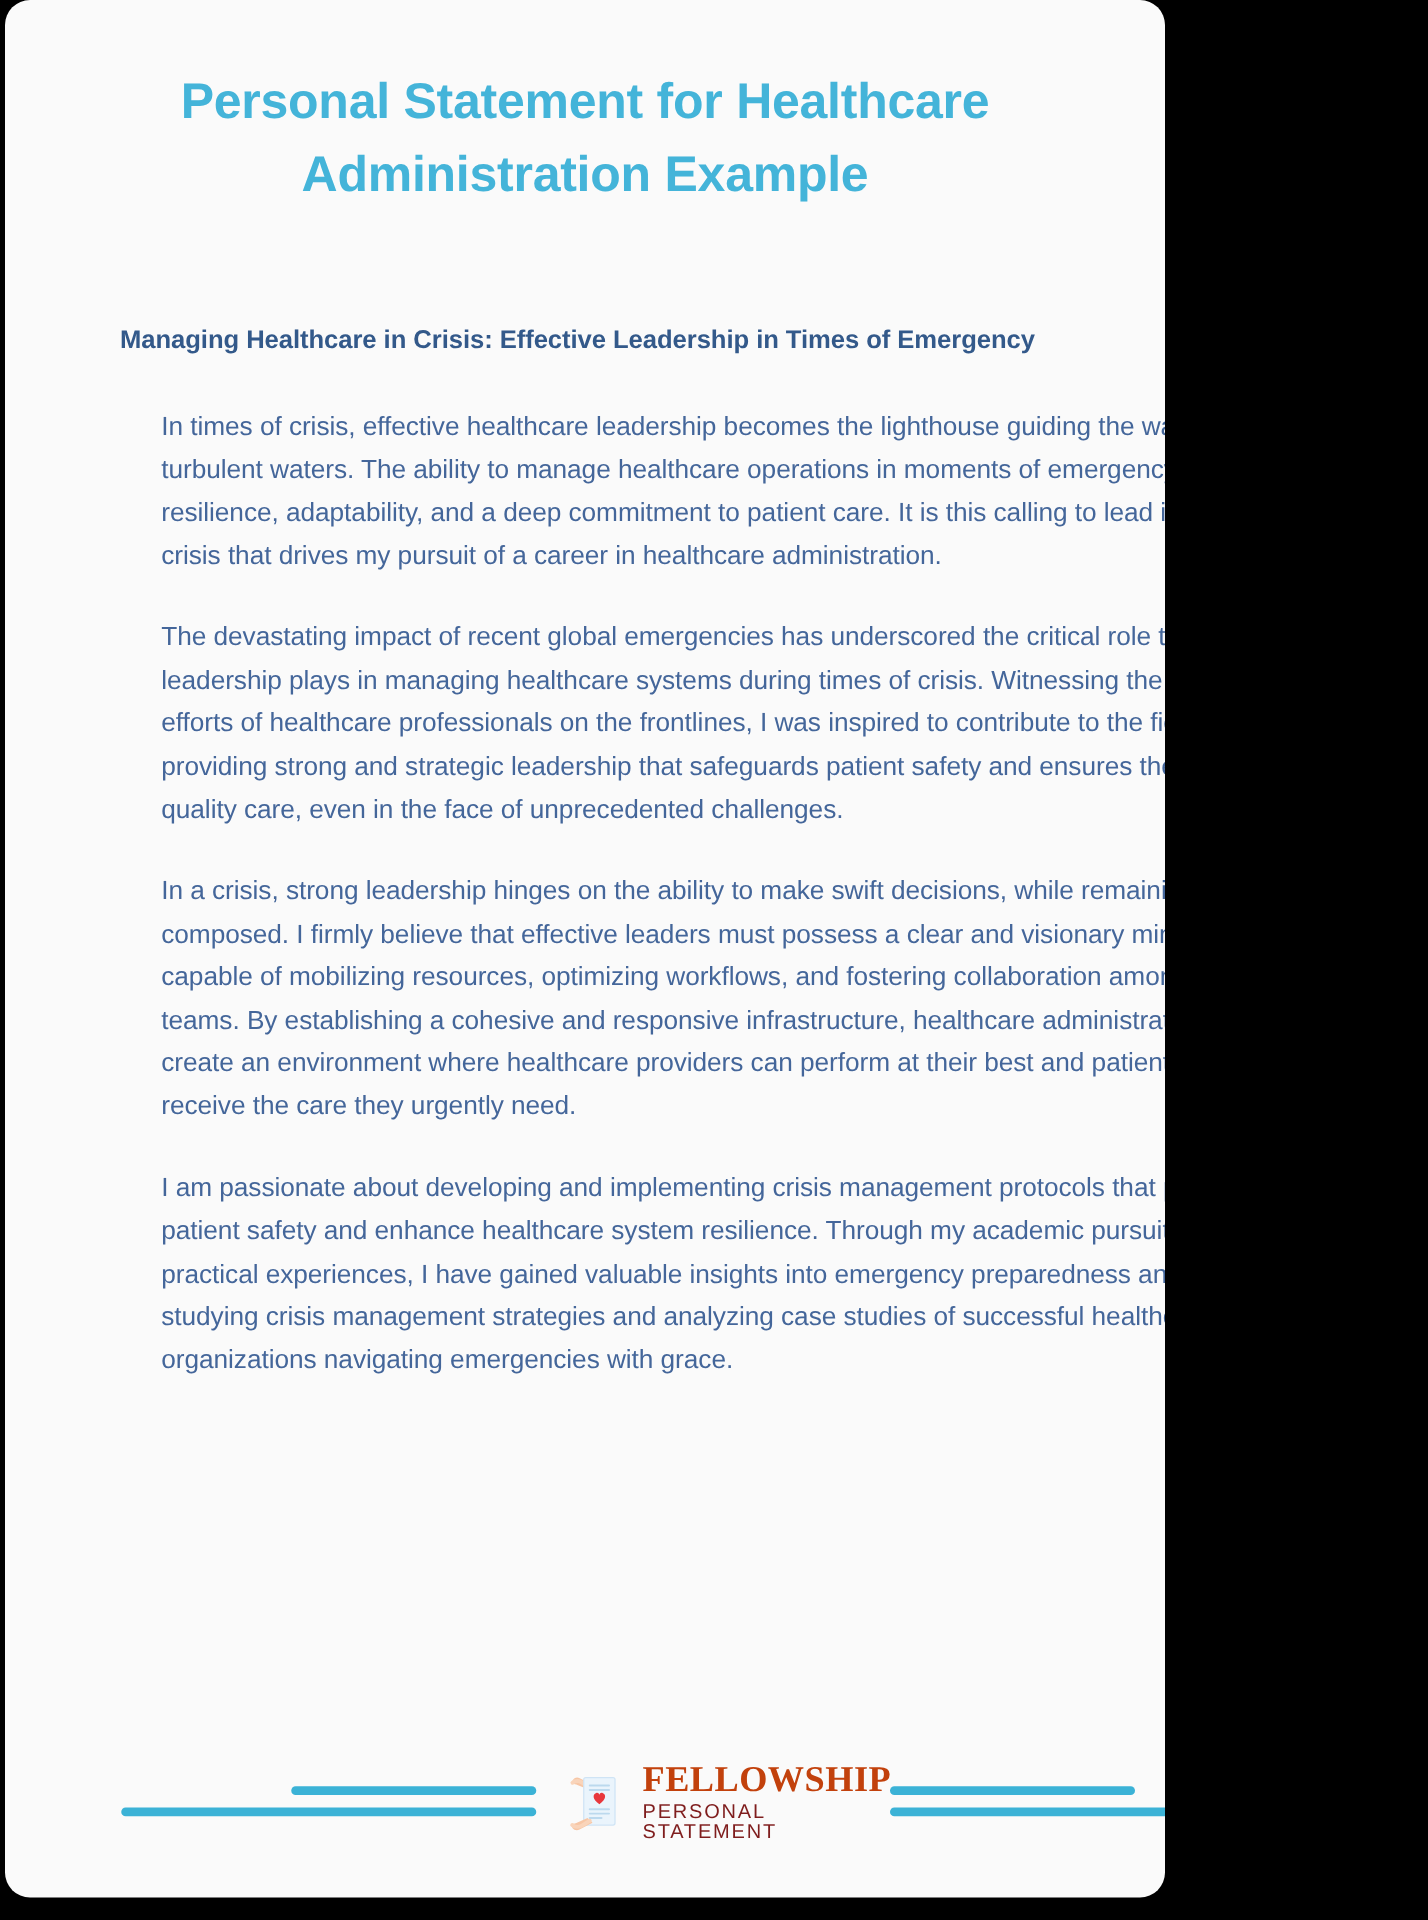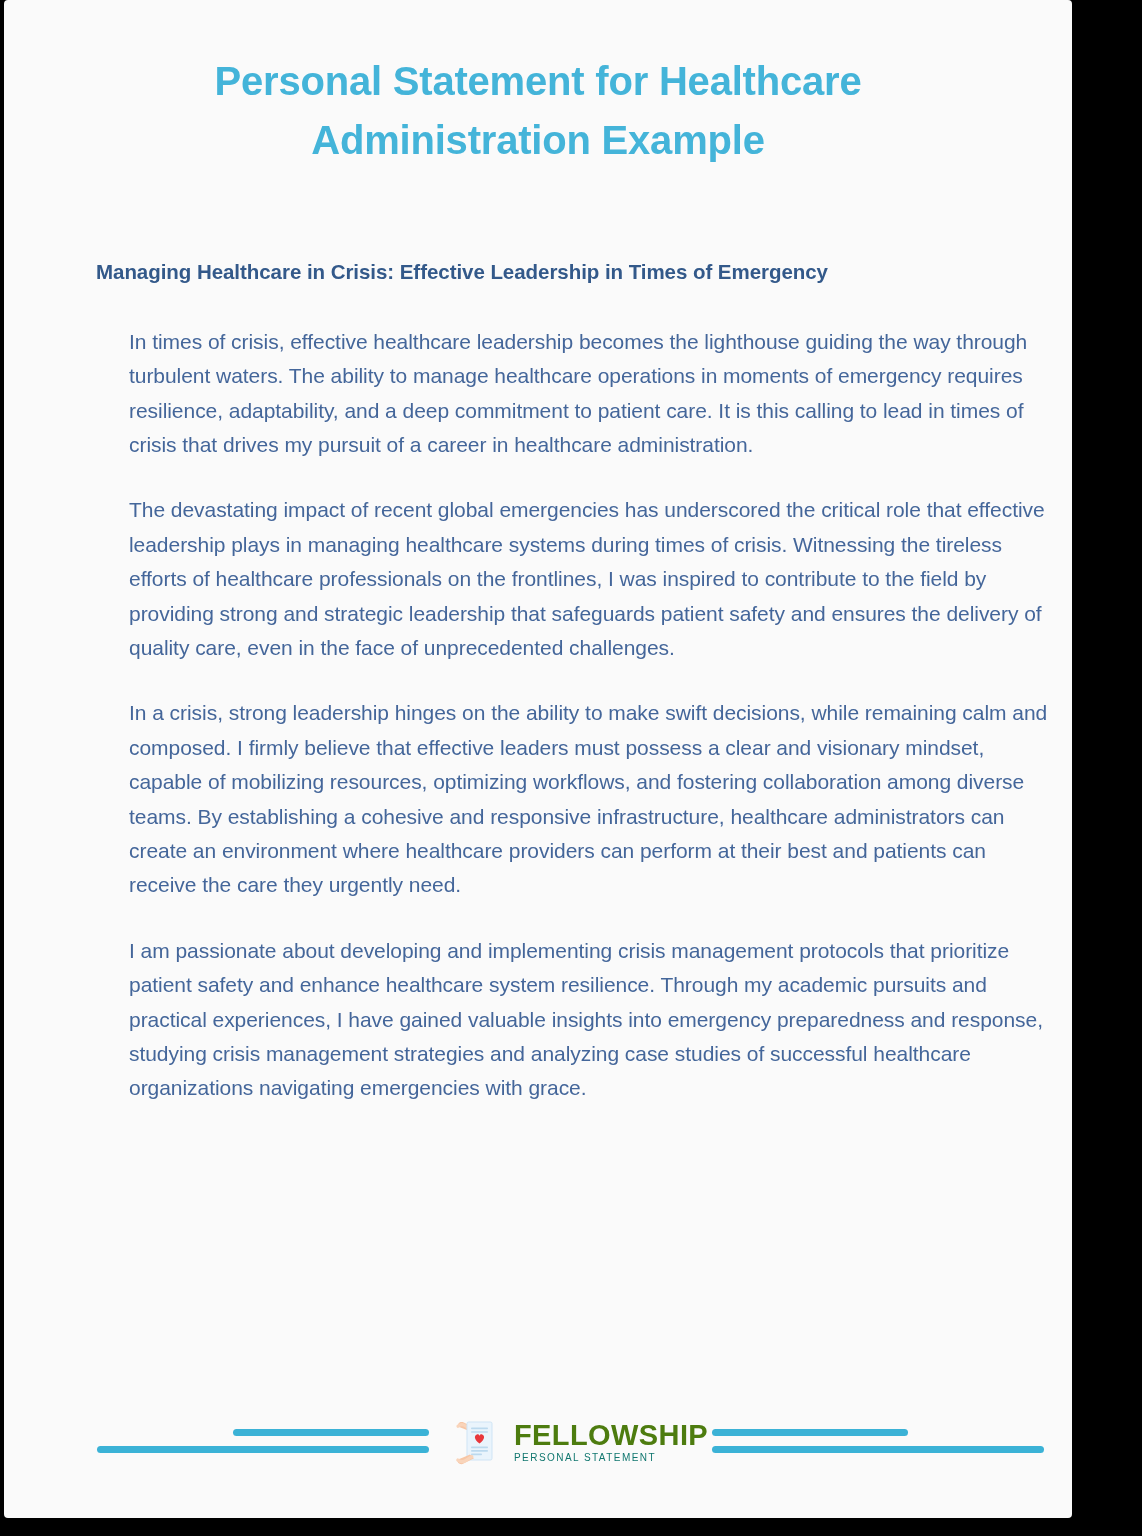--- a/index.html
+++ b/index.html
@@ -9,24 +9,24 @@
     height: 1536px;
     background: #000000;
     font-family: "Liberation Sans", sans-serif;
     overflow: hidden;
   }
 
   #page-card {
     position: absolute;
     left: 4px;
     top: 0px;
-    width: 1068px;
+    width: 928px;
     height: 1518px;
     background: #fafafa;
-    border-radius: 4px;
+    border-radius: 20px;
     overflow: hidden;
   }
 
   .doc-inner {
     position: relative;
     width: 100%;
     height: 100%;
     padding: 0;
   }
 
@@ -102,28 +102,29 @@
     display: flex;
     align-items: center;
     gap: 9px;
   }
 
   .logo-mark { width: 50px; height: 54px; flex: 0 0 auto; }
 
   .logo-text { display: flex; flex-direction: column; line-height: 1; }
 
   .logo-word {
-    color: #4d7c0f;
+    color: #c2410c;
     font-size: 29px;
     font-weight: bold;
     letter-spacing: 0.4px;
+    font-family: Liberation Serif, serif;
   }
   .logo-sub {
-    color: #0f766e;
-    font-size: 10px;
+    color: #7f1d1d;
+    font-size: 16px;
     font-weight: normal;
     letter-spacing: 1.45px;
     margin-top: 3px;
   }
 </style>
 </head>
 <body>
 
 <div id="page-card">
   <div class="doc-inner">

